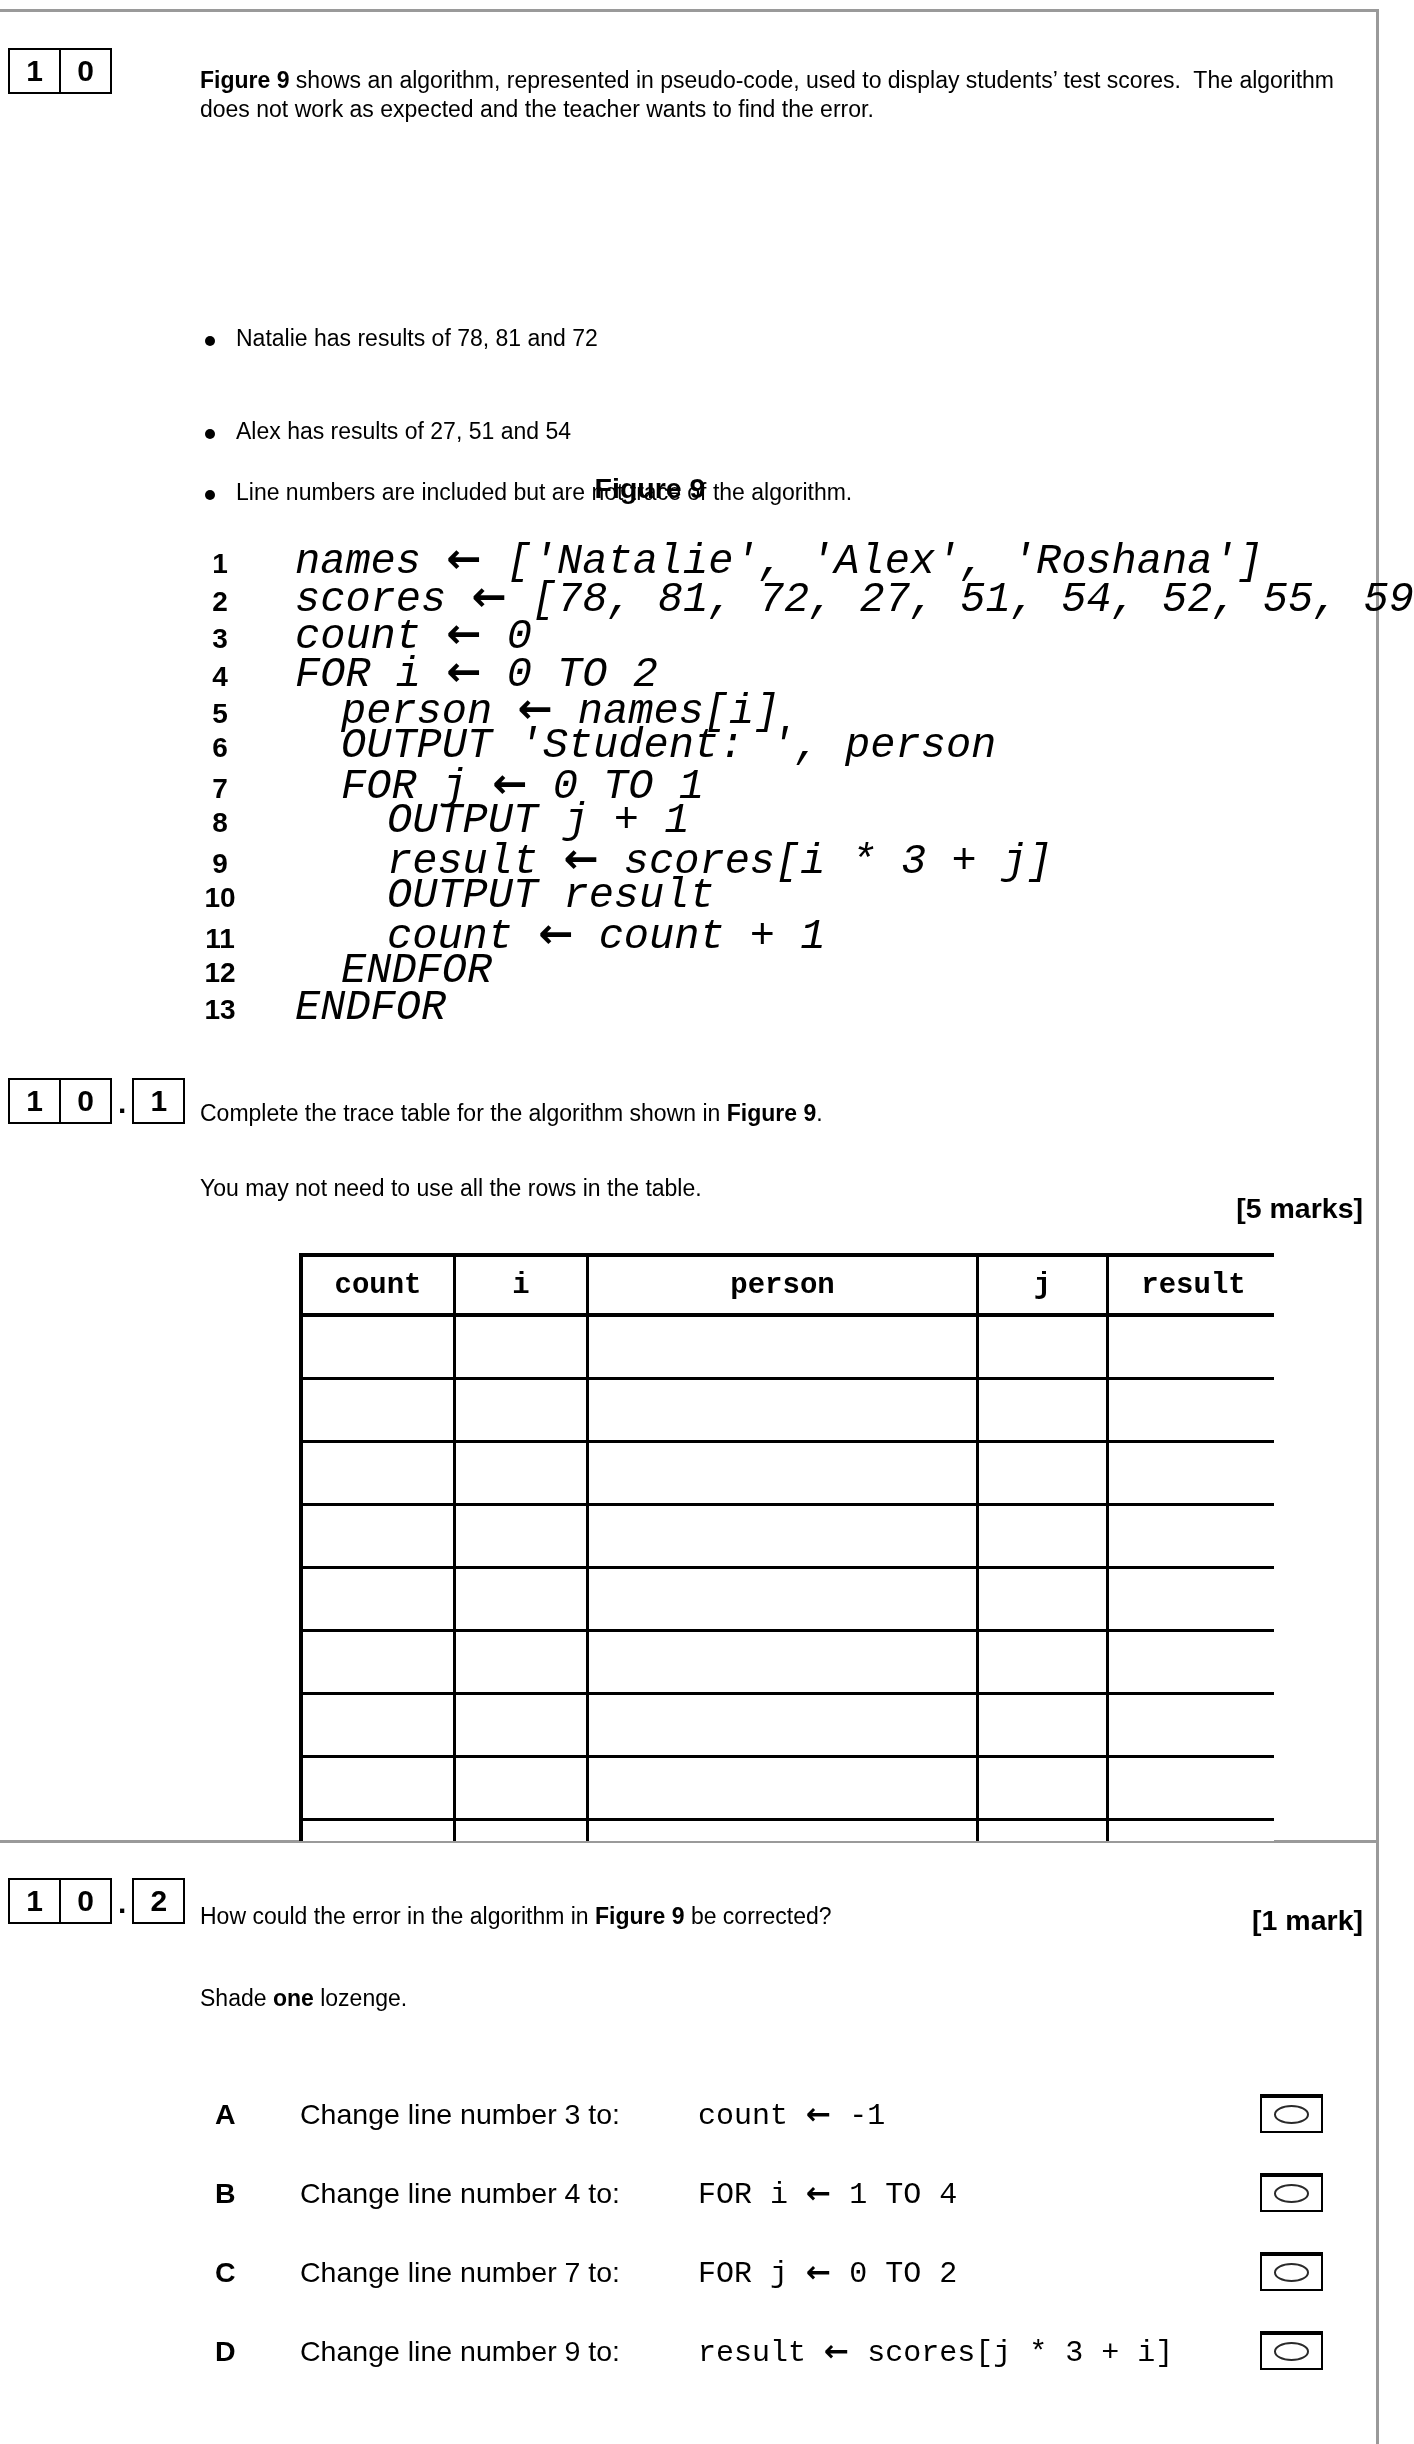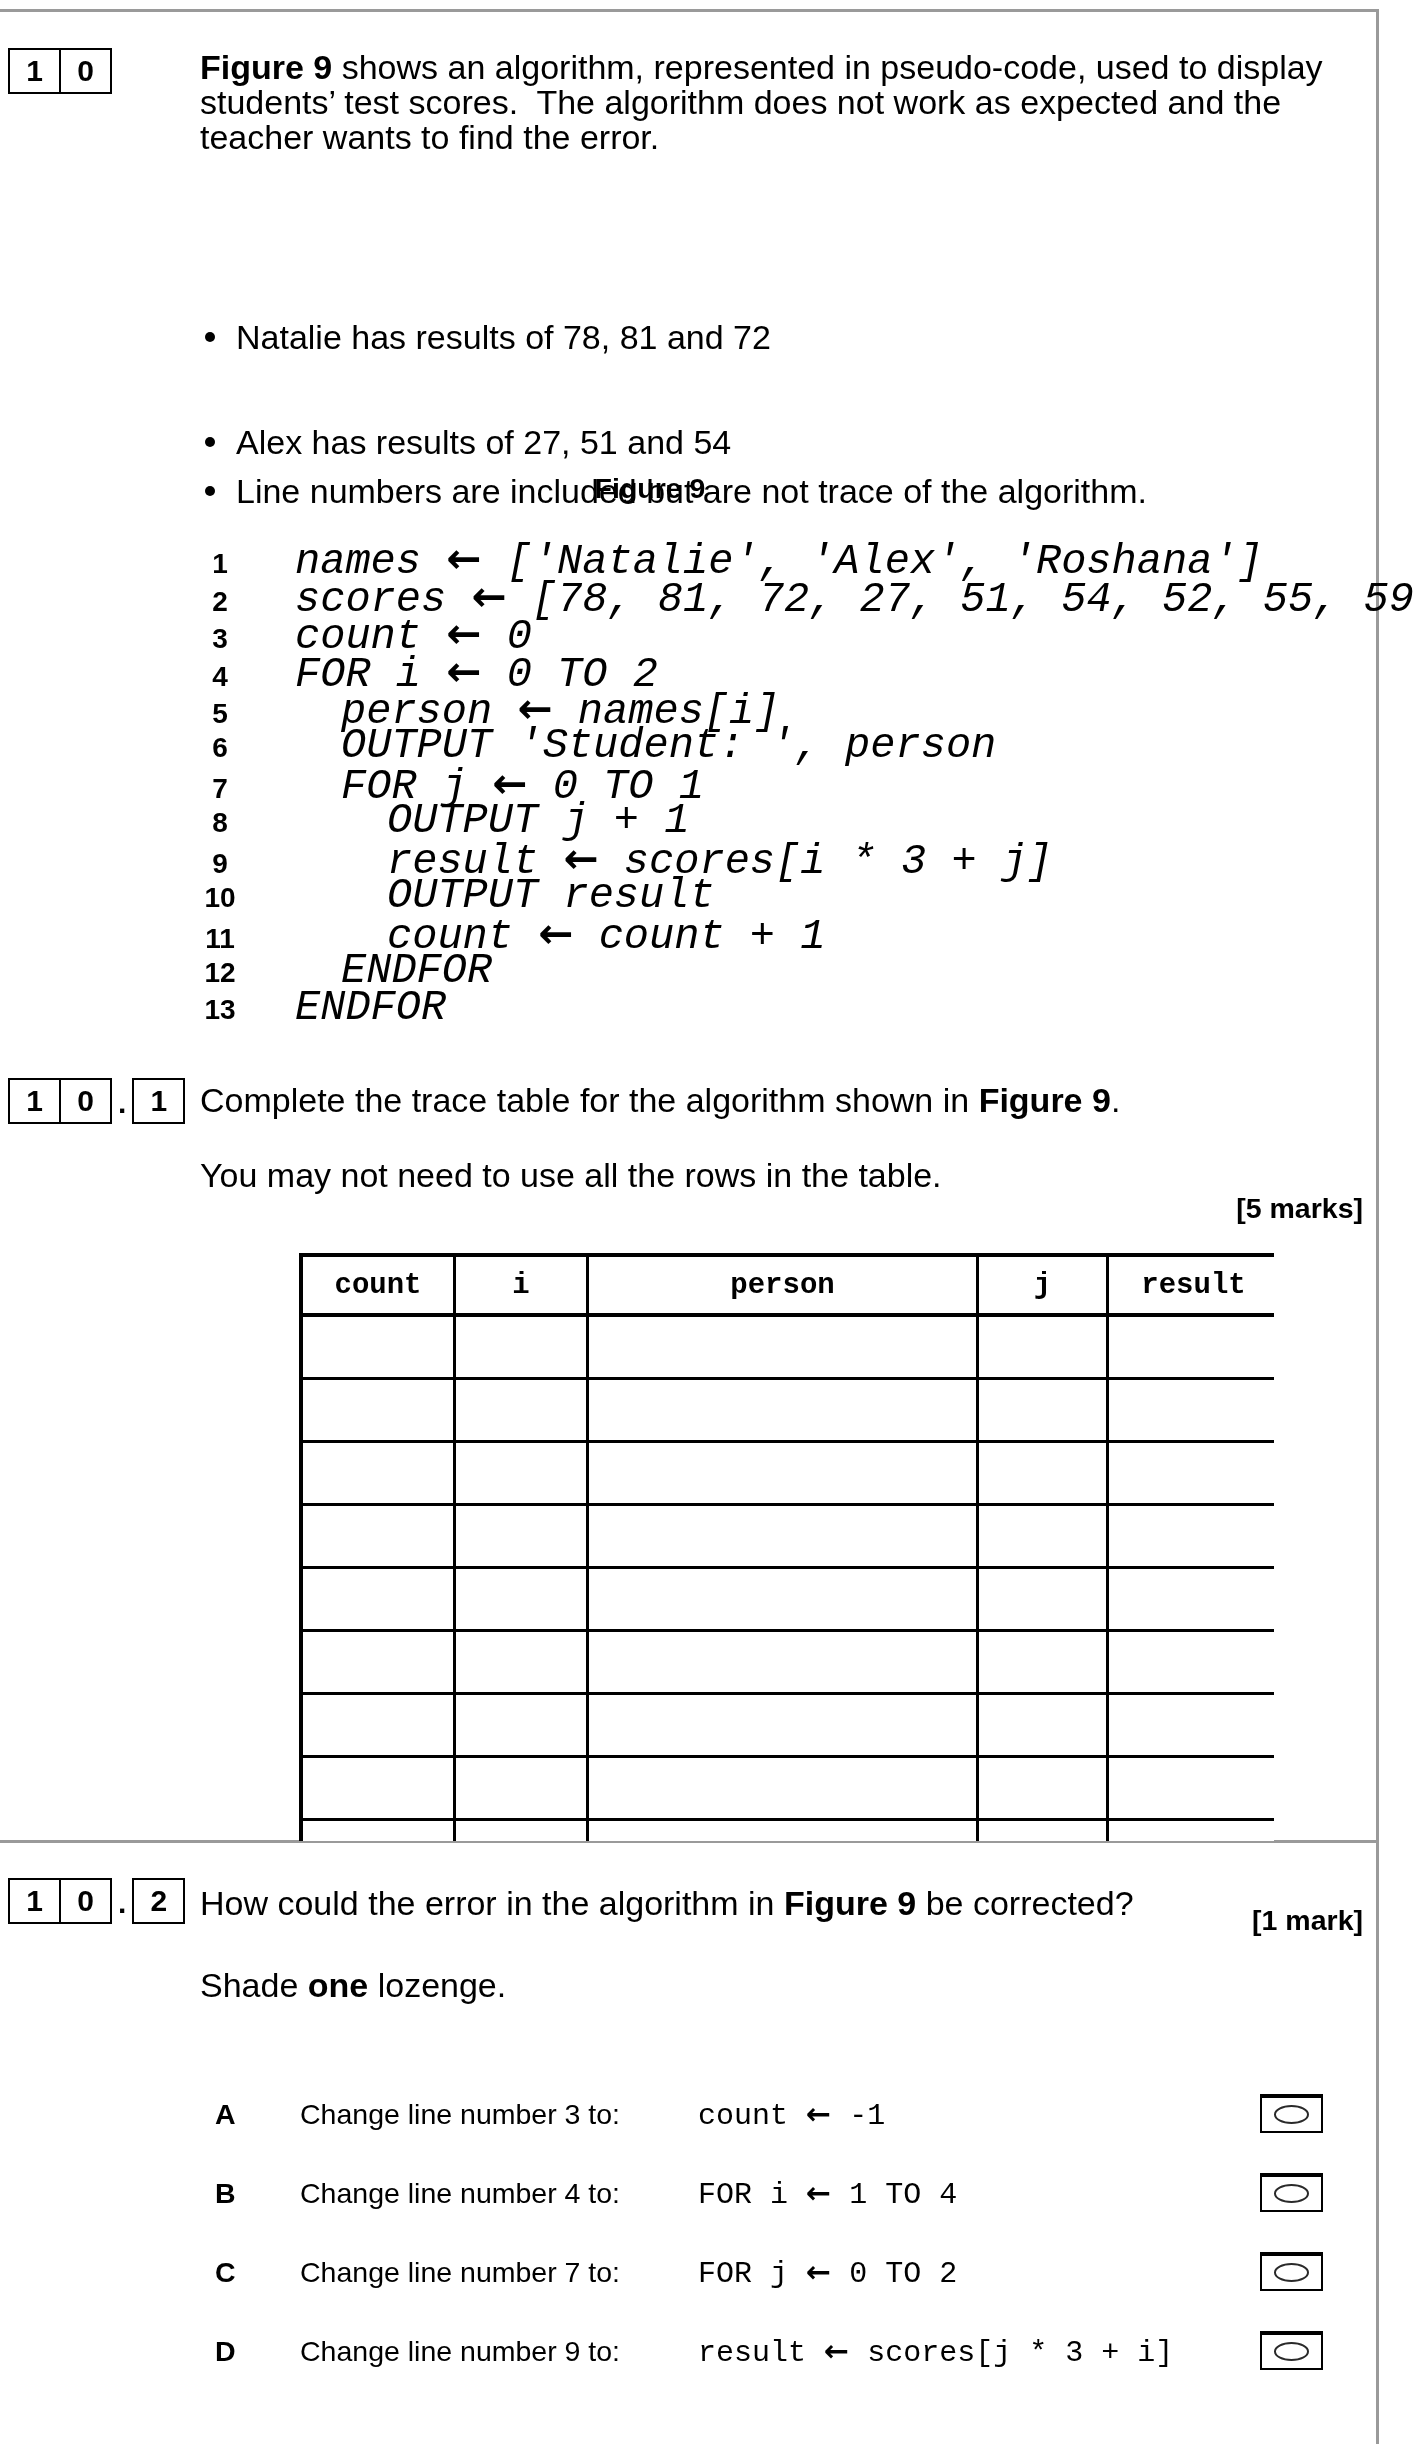--- a/index.html
+++ b/index.html
@@ -11,21 +11,21 @@
   .rule-h { position:absolute; left:0; width:1379px; height:3px; background:#9a9a9a; }
   .rule-v { position:absolute; left:1376px; top:9px; width:3px; height:2435px; background:#9a9a9a; }
   .margin-note { position:absolute; left:1388px; font-style:italic; font-size:17px;
     line-height:24px; color:#3a3a3a; white-space:nowrap;margin-left:39px; }
   
   .qnum { position:absolute; display:flex; align-items:flex-start; }
   .qcell { width:49px; height:42px; border:2px solid #000; margin-right:-2px; background:#fff;
     display:flex; align-items:center; justify-content:center; font-weight:bold; font-size:30px; }
   .qdot { font-weight:bold; font-size:30px; margin:0 6px 0 8px; line-height:42px; align-self:flex-end; }
   
-  .txt { position:absolute; font-size:34px; line-height:35px; white-space:pre-wrap; }
+  .txt { position:absolute; font-size:23px; line-height:29px; white-space:pre-wrap;margin-top:16px; }
   .b { font-weight:bold; }
   .bullet-row { display:flex; align-items:flex-start; height:35px; }
   .dot { width:10px; height:10px; border-radius:50%; background:#000; margin:12px 21px 0 5px; flex:0 0 auto; }
   .marks { position:absolute; left:200px; width:1163px; text-align:right; font-weight:bold;
     font-size:28.5px; }
   .caption { position:absolute; left:200px; top:472px; width:900px; text-align:center;
     font-weight:bold; font-size:28.5px; }
   
   .code-block { position:absolute; left:195px; top:534px; }
   .code-row { display:flex; align-items:baseline; height:37.5px; }

